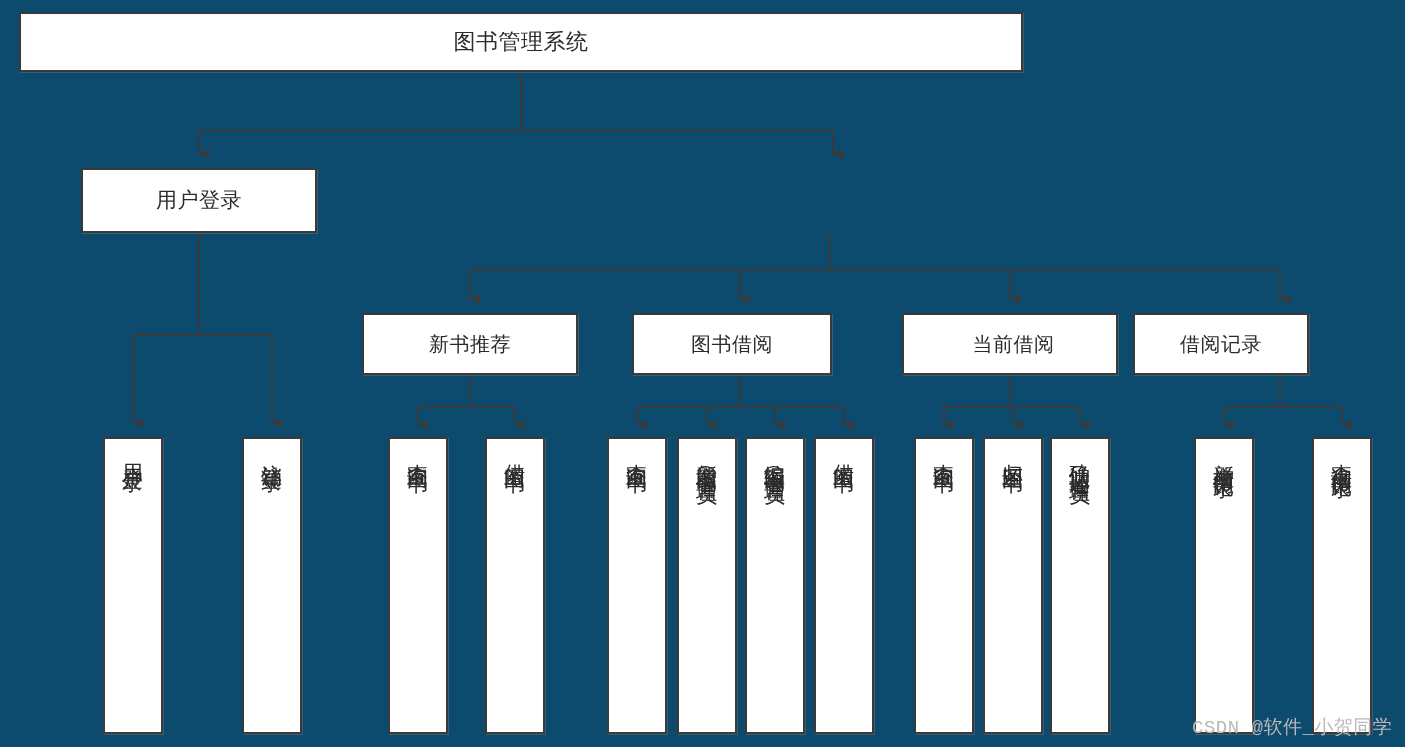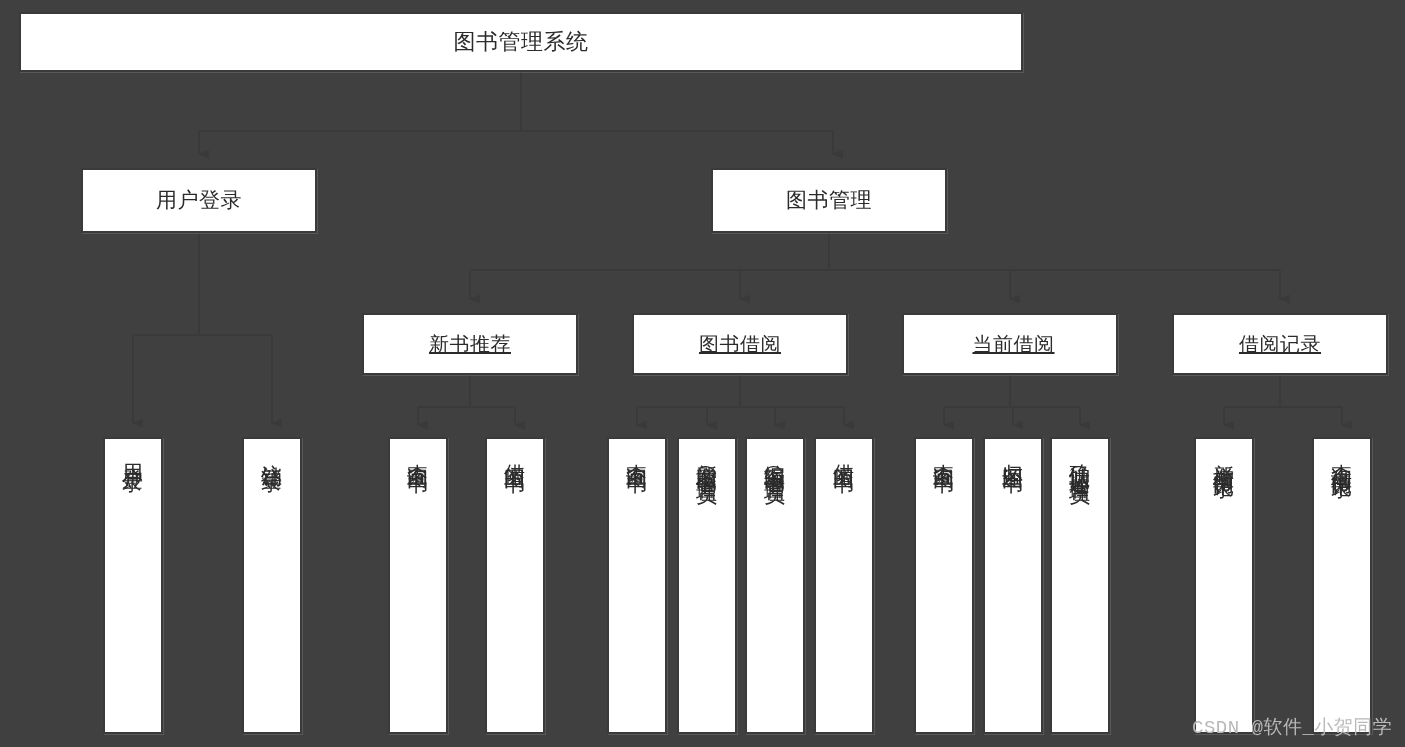--- a/index.html
+++ b/index.html
@@ -9,21 +9,21 @@
     background: #ffffff;
   }
   body {
     font-family: "Liberation Sans", "DejaVu Sans", sans-serif;
     color: #222222;
   }
   #diagram-root {
     position: relative;
     width: 1405px;
     height: 747px;
-    background: #404040;
+    background: #0c4a6e;
     overflow: hidden;
   }
   #edge-layer {
     position: absolute;
     left: 0;
     top: 0;
     width: 1405px;
     height: 747px;
     pointer-events: none;
   }
@@ -49,21 +49,20 @@
   
   .node.level-0 { }
   .node.level-0 .node-label {
     font-size: 22px;
   }
   .node.level-1 .node-label {
     font-size: 21px;
   }
   .node.level-2 .node-label {
     font-size: 20px;
-    text-decoration: underline;
   }
   
   .node.leaf {
     align-items: flex-start;
     justify-content: center;
     padding-top: 8px;
   }
   .node.leaf .node-label {
     writing-mode: vertical-rl;
     text-orientation: upright;
@@ -138,34 +137,31 @@
     </g>
   </svg>
 
   <div class="node level-0" style="left:19px; top:12px; width:1004px; height:60px;">
     <span class="node-label">图书管理系统</span>
   </div>
 
   <div class="node level-1" style="left:81px; top:168px; width:236px; height:65px;">
     <span class="node-label">用户登录</span>
   </div>
-  <div class="node level-1" style="left:711px; top:168px; width:236px; height:65px;">
-    <span class="node-label">图书管理</span>
-  </div>
 
   <div class="node level-2" style="left:362px; top:313px; width:216px; height:62px;">
     <span class="node-label">新书推荐</span>
   </div>
-  <div class="node level-2" style="left:632px; top:313px; width:216px; height:62px;">
+  <div class="node level-2" style="left:632px; top:313px; width:200px; height:62px;">
     <span class="node-label">图书借阅</span>
   </div>
   <div class="node level-2" style="left:902px; top:313px; width:216px; height:62px;padding-left:7px;">
     <span class="node-label">当前借阅</span>
   </div>
-  <div class="node level-2" style="left:1172px; top:313px; width:216px; height:62px;">
+  <div class="node level-2" style="left:1133px; top:313px; width:176px; height:62px;">
     <span class="node-label">借阅记录</span>
   </div>
 
   <div class="node leaf" style="left:103px; top:437px; width:60px; height:297px;">
     <span class="node-label">用户登录</span>
   </div>
   <div class="node leaf" style="left:242px; top:437px; width:60px; height:297px;">
     <span class="node-label">注销登录</span>
   </div>
 

